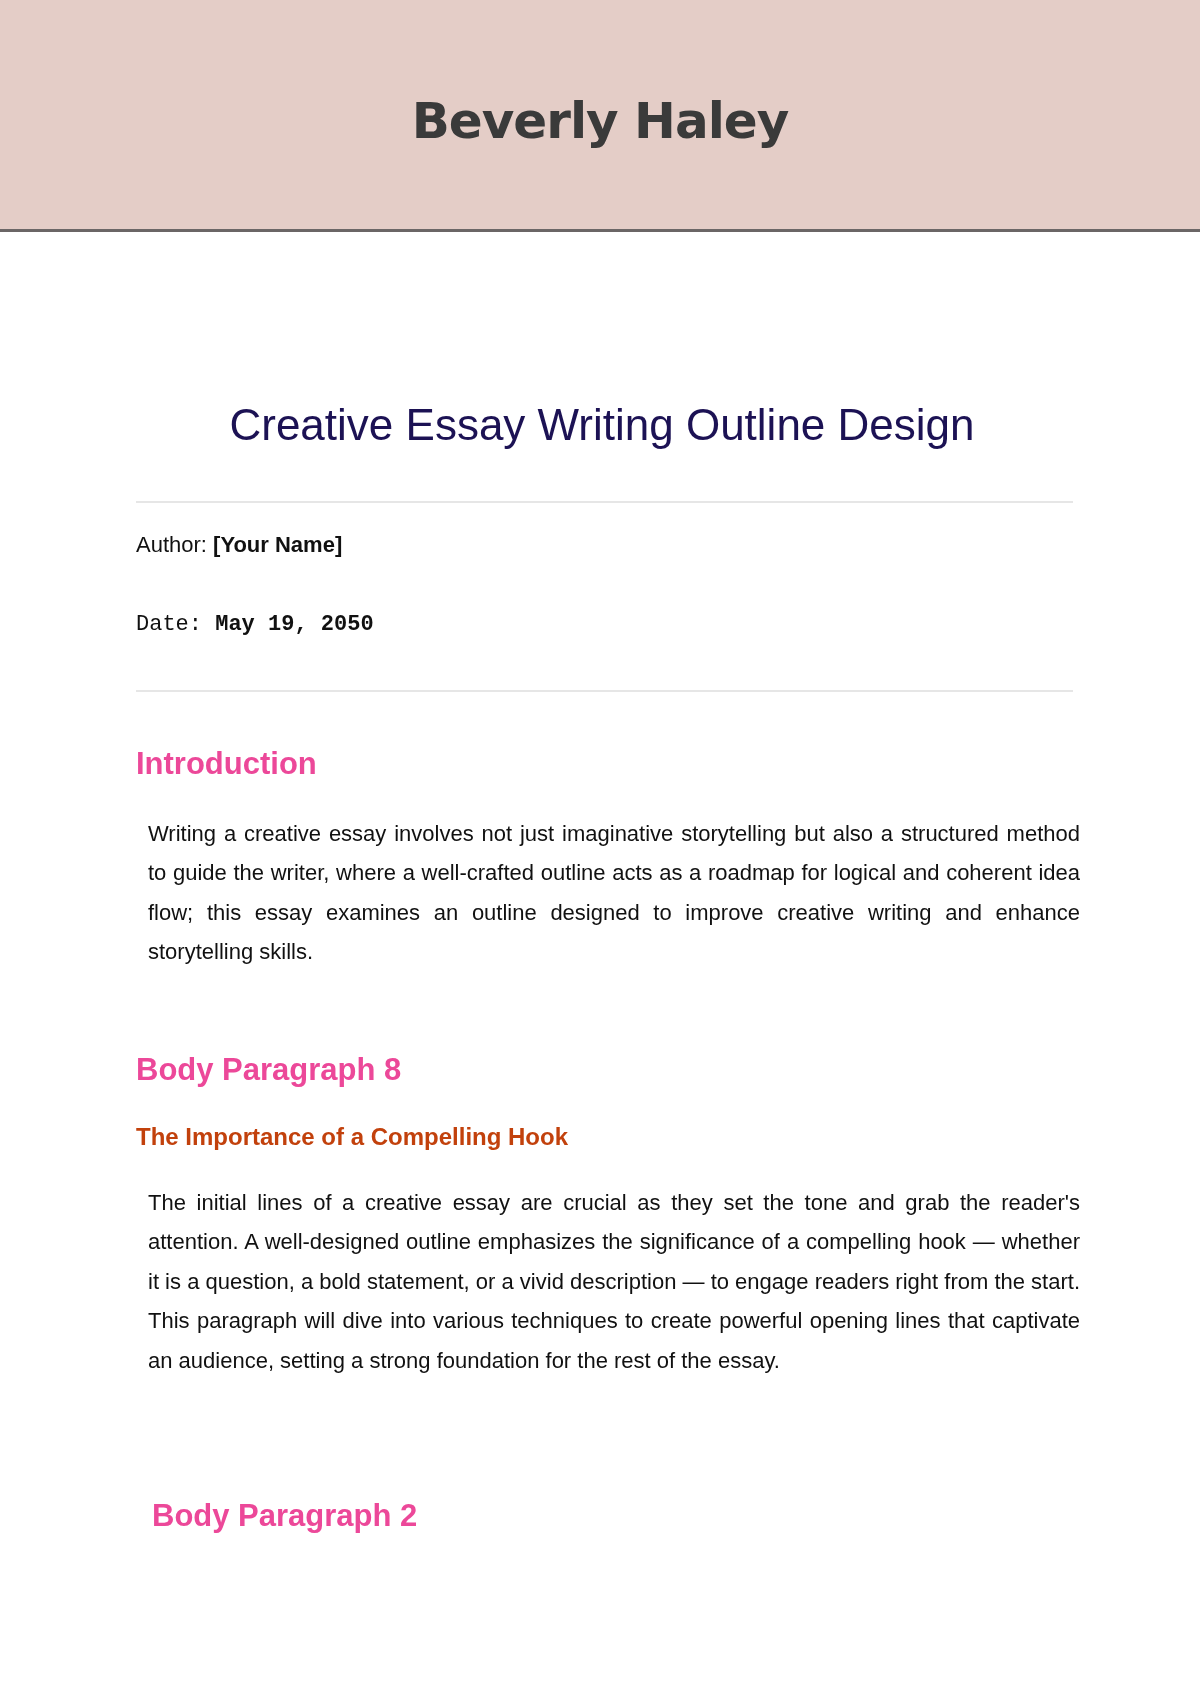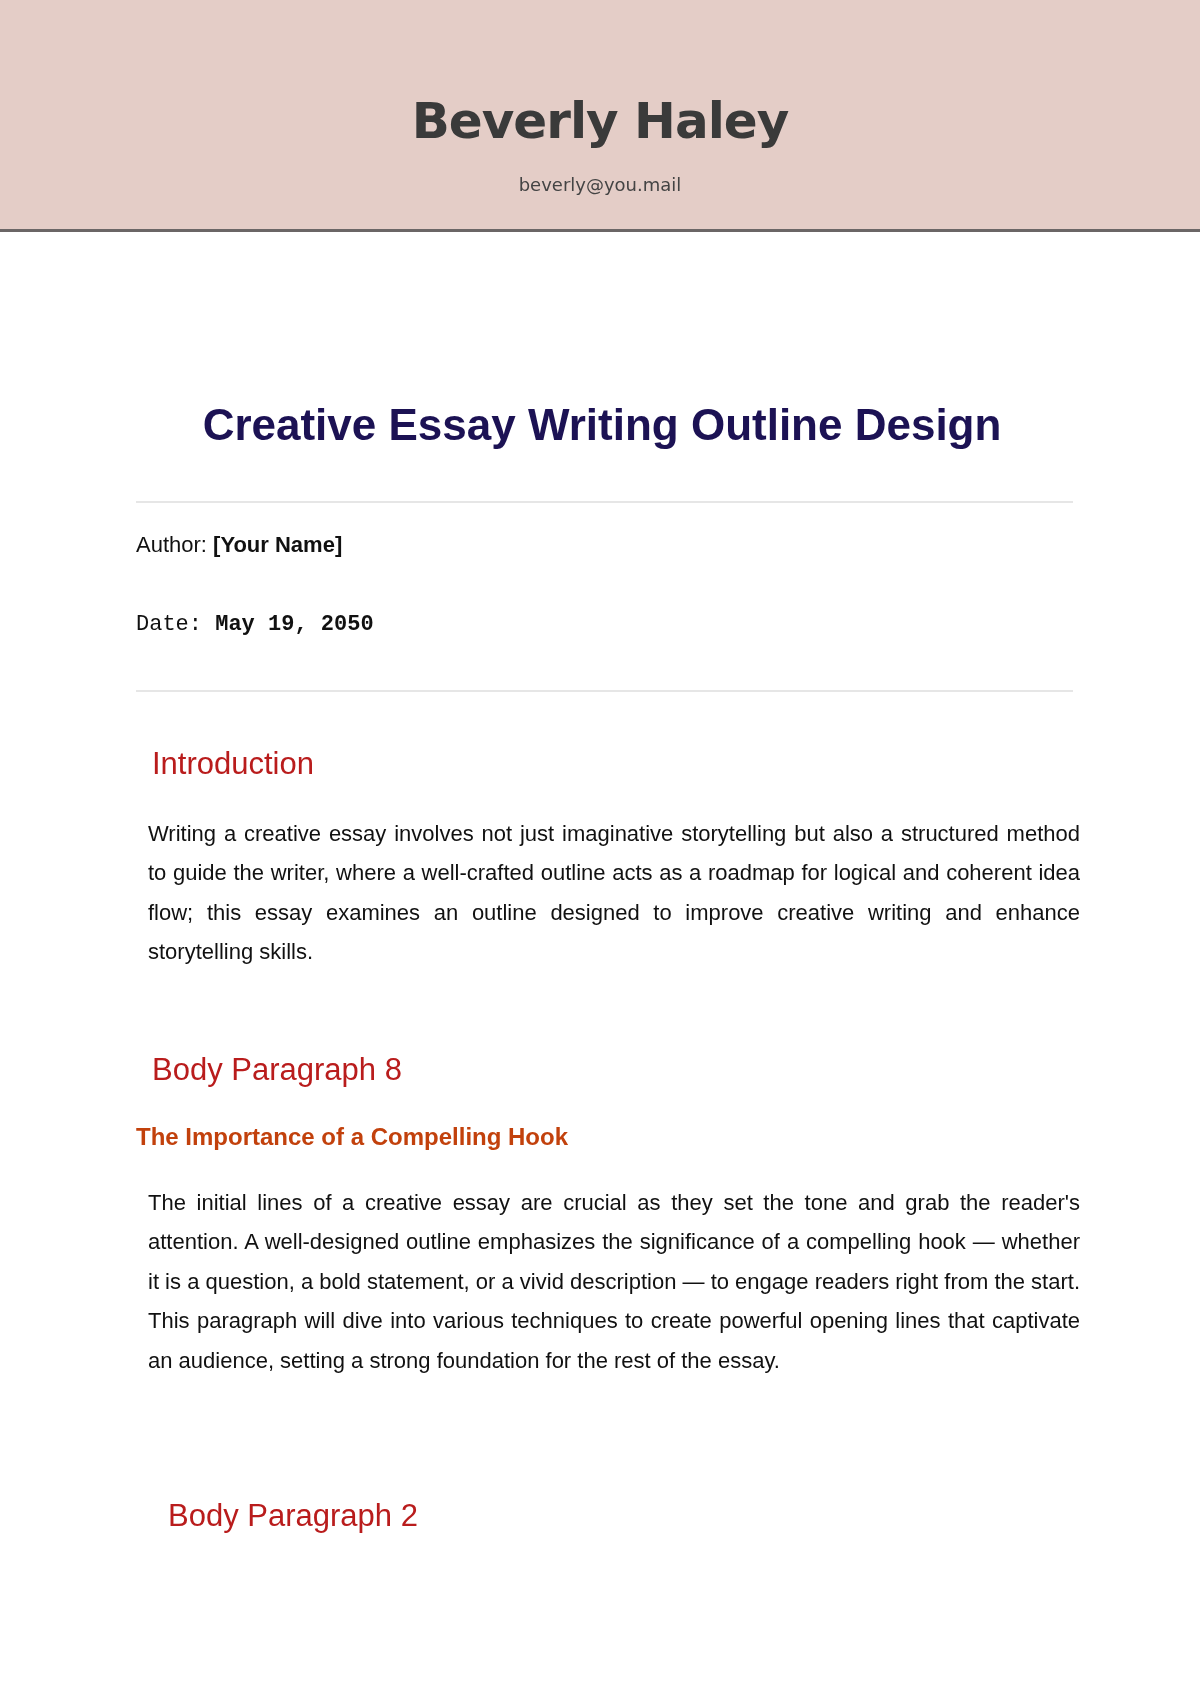--- a/index.html
+++ b/index.html
@@ -16,38 +16,37 @@
     font-family: "DejaVu Sans", sans-serif; font-weight: bold;
     font-size: 50px; color: #3a3a3a; letter-spacing: -1px;
   }
   .email {
     position: absolute; left: 0; right: 0; top: 174px;
     font-family: "DejaVu Sans", sans-serif; font-size: 18px; color: #444444;
   }
   .content { position: absolute; left: 136px; width: 932px; top: 0; }
   .title {
     position: absolute; left: 0; right: 0; top: 400px; text-align: center;
-    font-weight: bold; font-size: 44px; color: #1c1254;
+    font-weight: normal; font-size: 44px; color: #1c1254;
   }
   .divider { position: absolute; left: 0; width: 937px; height: 2px; background: #e6e6e6; }
   .meta { position: absolute; left: 0; font-size: 22px; color: #111; }
   .meta b { font-weight: bold; }
-  .h2 { position: absolute; left: 16px; font-size: 31px; font-weight: normal; color: #b91c1c; }
+  .h2 { position: absolute; left: 0; font-size: 31px; font-weight: bold; color: #ec4899; }
   .h3 { position: absolute; left: 0; font-size: 24px; font-weight: bold; color: #c2410c; }
   .para {
     position: absolute; left: 0; width: 932px; font-size: 22px; line-height: 39.4px;
     text-align: justify; color: #111111; margin: 12px;
   }
 </style>
 </head>
 <body>
 
 <div class="header">
   <div class="name">Beverly Haley</div>
-  <div class="email">beverly@you.mail</div>
 </div>
 
 <div class="content">
   <div class="title">Creative Essay Writing Outline Design</div>
 
   <div class="divider" style="top:501px;"></div>
 
   <div class="meta" style="top:532px;">
     <span>Author:</span>
     <b>[Your Name]</b>

